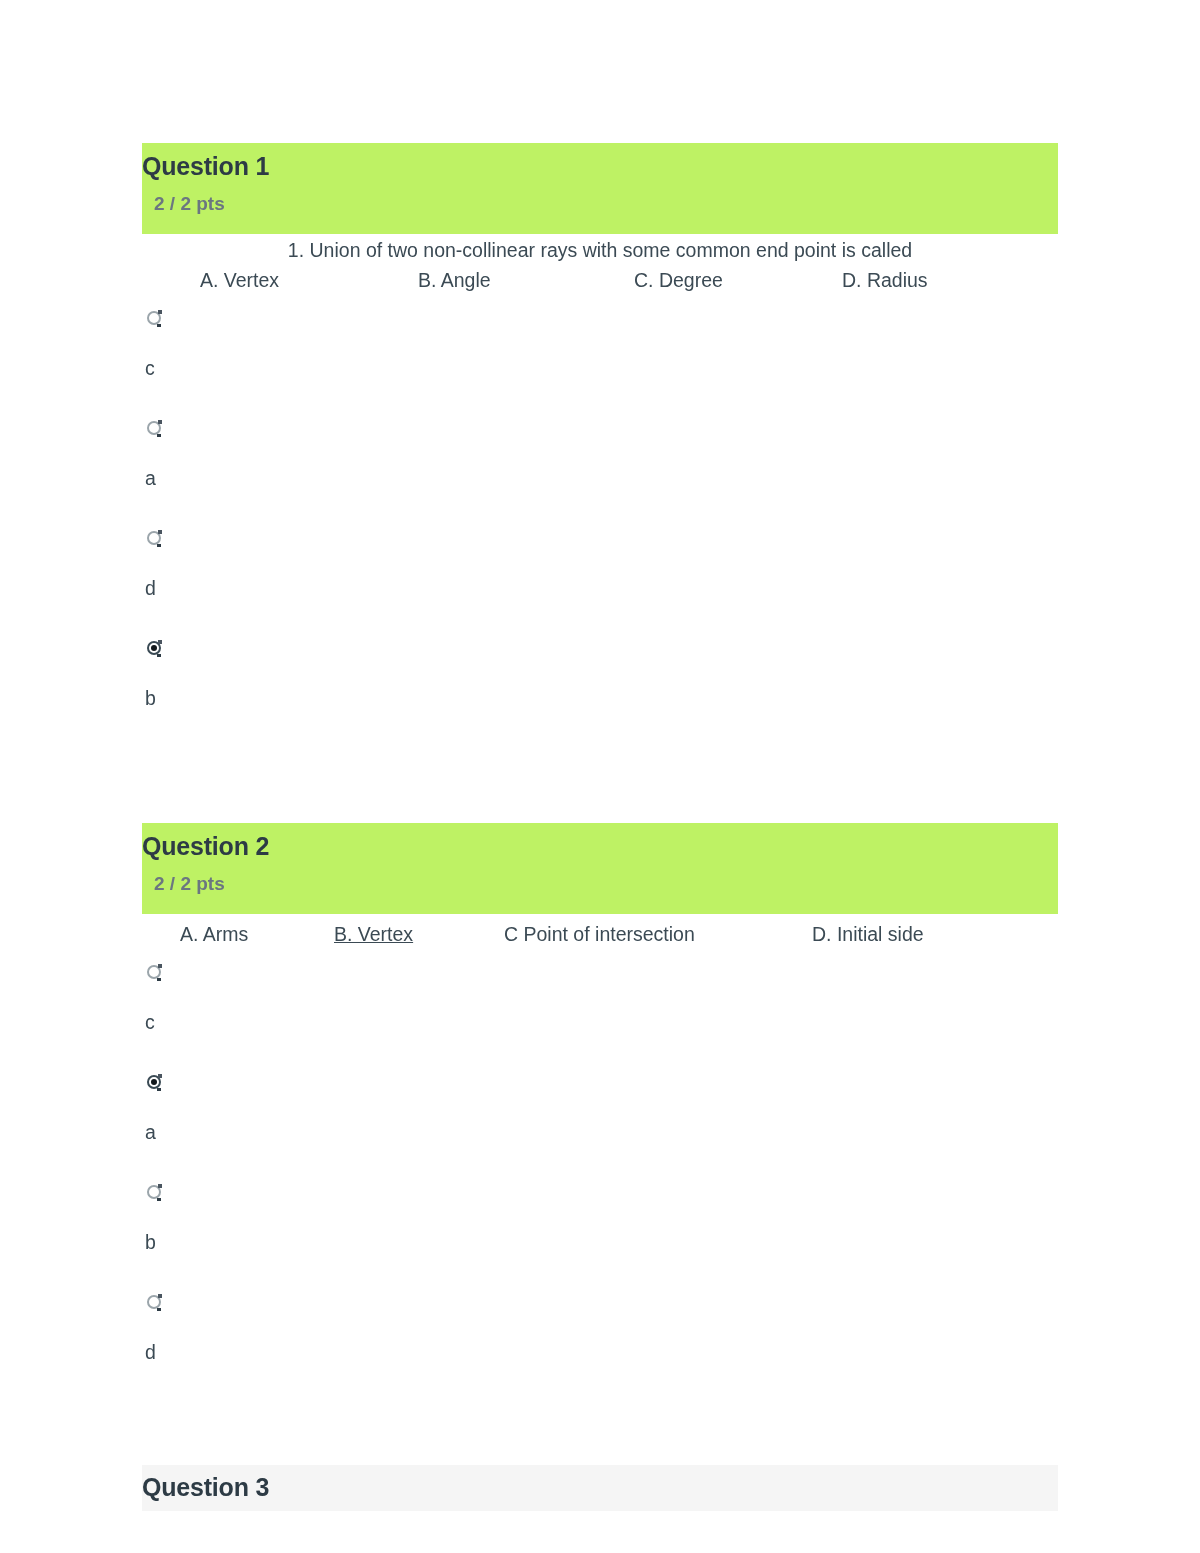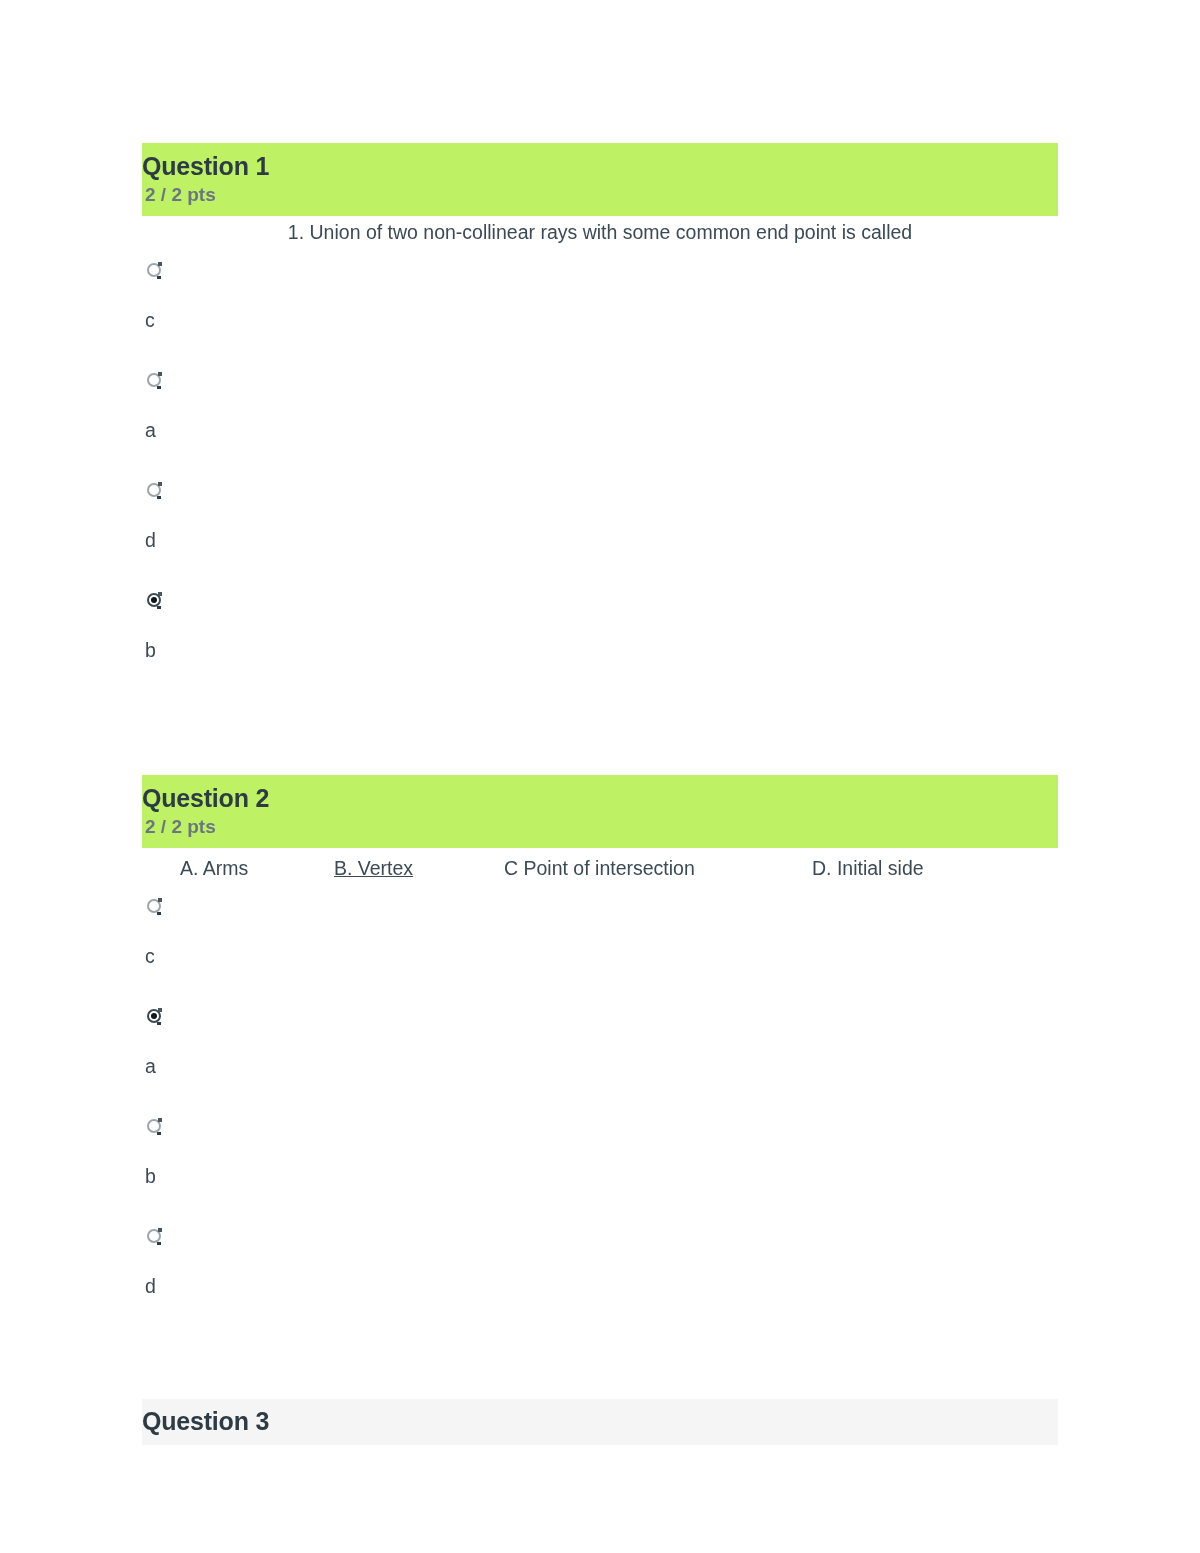--- a/index.html
+++ b/index.html
@@ -47,21 +47,21 @@
     line-height: 30px;
     color: #2d3b45;
     letter-spacing: -0.2px;
     margin: 0 0 1px 0;
   }
   .question-points {
     font-size: 19px;
     font-weight: bold;
     line-height: 22px;
     color: #6b7780;
-    margin: 3px;
+    margin: 12px;
   }
 
   .question-text-area {
     padding-top: 3px;
   }
   .question-stem {
     font-size: 19.5px;
     line-height: 26px;
     color: #3b4a54;
     margin: 0;
@@ -163,20 +163,26 @@
 <div class="page">
   <div class="quiz-body">
 
     <div class="question-block">
       <div class="question-header">
         <div class="question-title">Question 1</div>
         <div class="question-points">2 / 2 pts</div>
       </div>
       <div class="question-text-area">
         <div class="question-stem">1. Union of two non-collinear rays with some common end point is called</div>
+        <div class="choices-line">
+          <span class="choice-col" id="q1c0" style="left: 58px;">A. Vertex</span>
+          <span class="choice-col" id="q1c1" style="left: 276px;">B. Angle</span>
+          <span class="choice-col" id="q1c2" style="left: 492px;">C. Degree</span>
+          <span class="choice-col" id="q1c3" style="left: 700px;">D. Radius</span>
+        </div>
       </div>
 
       <div class="answers">
         <div class="answer-row">
           <span class="radio" id="q1r0">
             <span class="nub-tr"></span>
             <span class="nub-br"></span>
           </span>
           <span class="answer-letter">c</span>
         </div>

